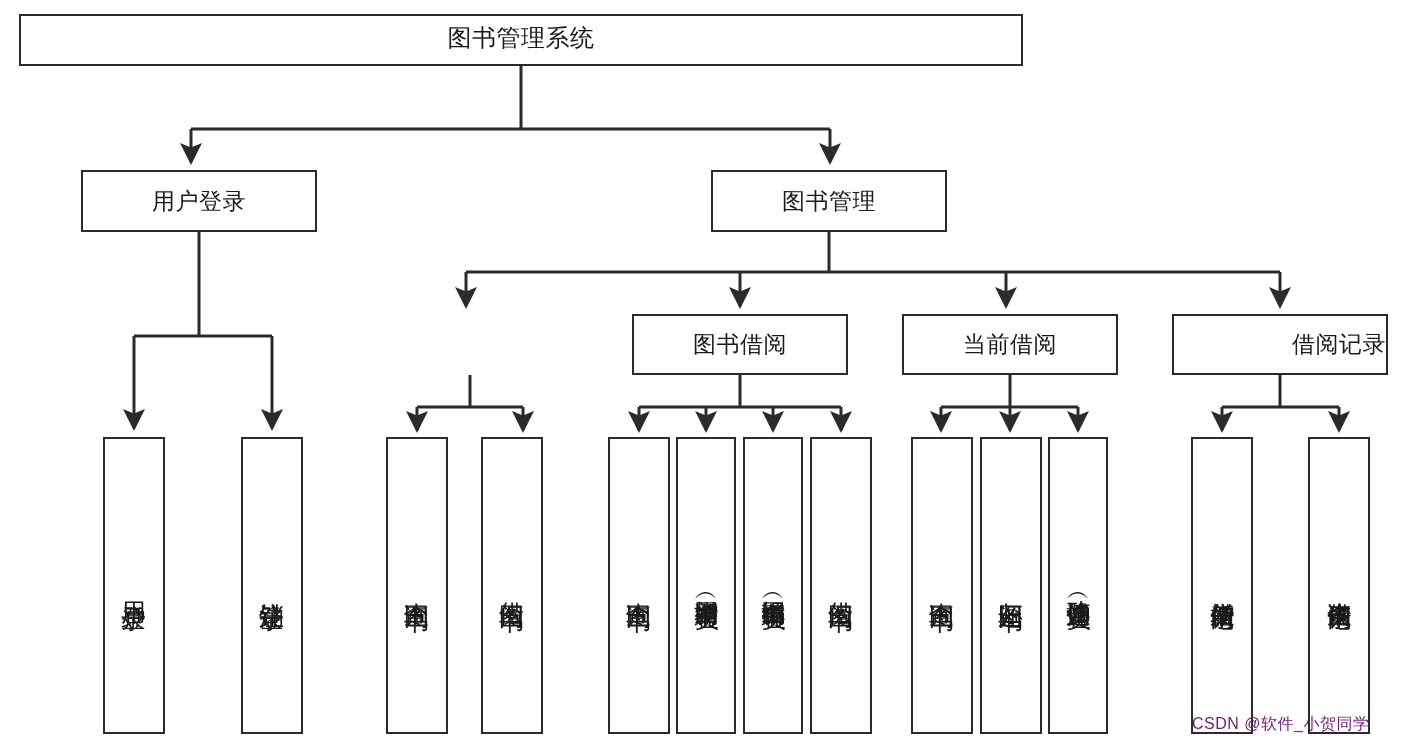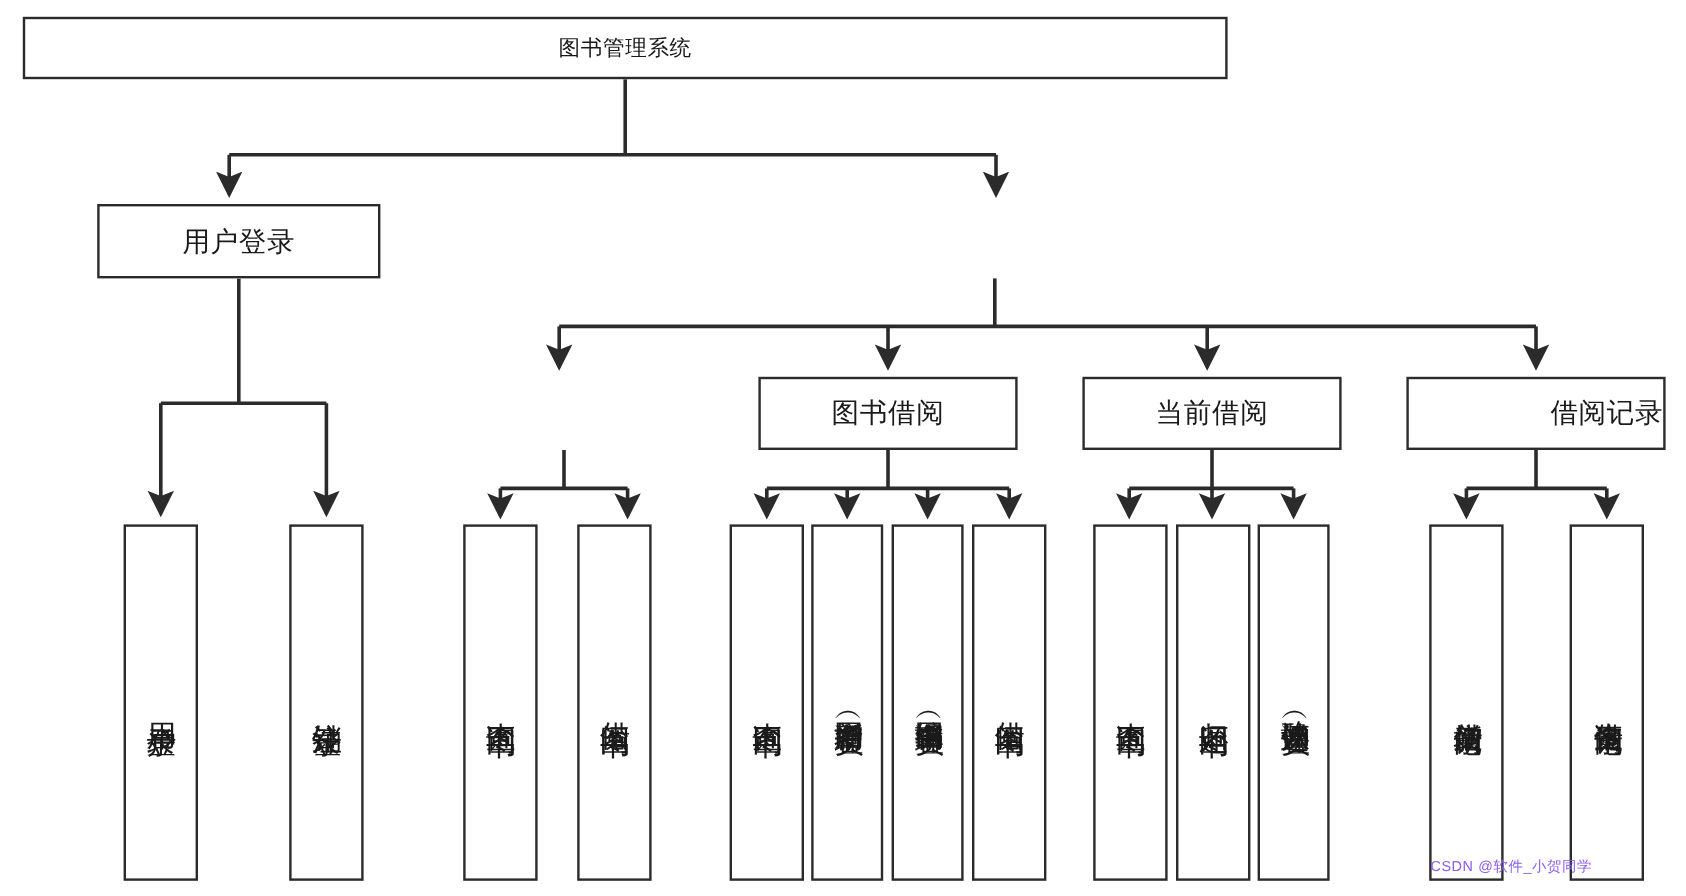--- a/index.html
+++ b/index.html
@@ -39,21 +39,21 @@
   .node .label {
     display: block;
     text-align: center;
     line-height: 1.25;
   }
   
   .node.h .label {
     writing-mode: horizontal-tb;
     font-size: 23px;
   }
-  #n-root.h .label { font-size: 18px; }
+  #n-root.h .label { font-size: 24px; font-family: Liberation Mono, monospace; }
   
   .node.v {
     align-items: center;
     justify-content: center;
     padding: 4px 0;
   }
   .node.v .label {
     writing-mode: vertical-rl;
     text-orientation: upright;
     font-size: 25px;
@@ -62,22 +62,22 @@
     max-height: 100%;
   }
   .node.v.tall .label {
     font-size: 24px;
     letter-spacing: 1px;
   }
   .watermark {
     position: absolute;
     left: 1192px;
     top: 714px;
-    font-size: 12px;
-    color: #8b5cf6;
+    font-size: 16px;
+    color: #701a75;
     white-space: nowrap;
     letter-spacing: 0.5px;
   }
 </style>
 </head>
 <body>
 
 <div id="canvas">
 
   <svg id="edges" viewBox="0 0 1405 747" width="1405" height="747" xmlns="http://www.w3.org/2000/svg">
@@ -133,20 +133,23 @@
   </svg>
 
   <div class="node h" id="n-root" style="left:19px; top:14px; width:1004px; height:52px;">
     <span class="label">图书管理系统</span>
   </div>
 
   <div class="node h" style="left:81px; top:170px; width:236px; height:62px;">
     <span class="label">用户登录</span>
   </div>
 
+  <div class="node h" style="left:711px; top:170px; width:236px; height:62px;">
+    <span class="label">图书管理</span>
+  </div>
 
 
   <div class="node h" style="left:902px; top:314px; width:216px; height:61px;">
     <span class="label">当前借阅</span>
   </div>
 
   <div class="node h" style="left:632px; top:314px; width:216px; height:61px;">
     <span class="label">图书借阅</span>
   </div>
 

